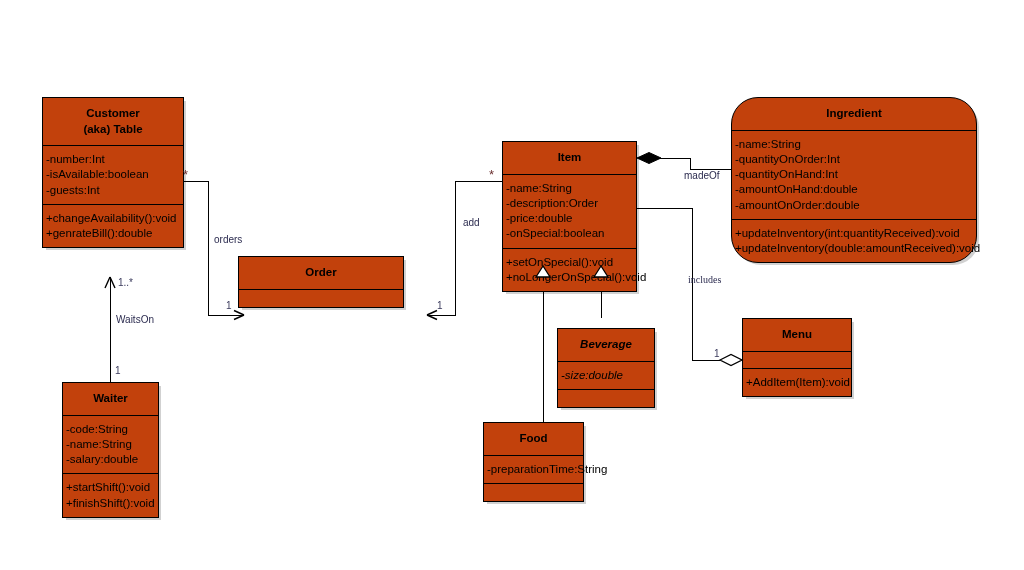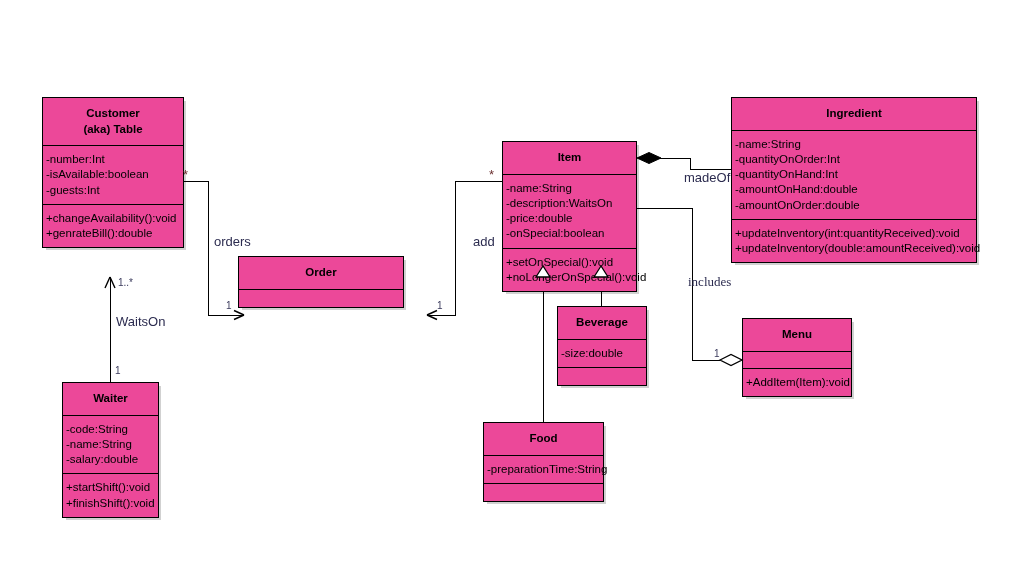--- a/index.html
+++ b/index.html
@@ -15,21 +15,21 @@
   }
   #canvas {
     position: relative;
     width: 1024px;
     height: 570px;
     background: #ffffff;
   }
   
   .uml-class {
     position: absolute;
-    background: #ec4899;
+    background: #c2410c;
     border: 1.3px solid #000000;
     box-shadow: 3px 3px 0 -1px rgba(0,0,0,0.18);
     box-sizing: border-box;
     z-index: 5;
   }
   .cls-name {
     text-align: center;
     font-weight: bold;
     font-size: 11.5px;
     color: #000;
@@ -63,21 +63,21 @@
   .ln {
     position: absolute;
     background: #000000;
     z-index: 2;
   }
   .ln-h { height: 1.3px; }
   .ln-v { width: 1.3px; }
 
   .edge-label {
     position: absolute;
-    font-size: 13px;
+    font-size: 10px;
     color: #2b2b4f;
     white-space: nowrap;
     z-index: 6;
   }
   .mult {
     position: absolute;
     font-size: 10px;
     color: #3a3a5c;
     white-space: nowrap;
     z-index: 6;
@@ -156,21 +156,21 @@
 
     <g>
       <polygon points="543,266 536,277 550,277" fill="#ffffff" stroke="#000" stroke-width="1.3"></polygon>
     </g>
   </svg>
 
   <div class="edge-label" style="left:214px; top:234px;">orders</div>
   <div class="mult-star" style="left:183px; top:168px;">*</div>
   <div class="mult" style="left:226px; top:300px;">1</div>
 
-  <div class="edge-label" style="left:463px; top:234px;margin-left:10px;">add</div>
+  <div class="edge-label" style="left:463px; top:217px;">add</div>
   <div class="mult-star" style="left:489px; top:168px;">*</div>
   <div class="mult" style="left:437px; top:300px;">1</div>
 
   <div class="edge-label" style="left:116px; top:314px;">WaitsOn</div>
   <div class="mult" style="left:118px; top:277px;">1..*</div>
   <div class="mult" style="left:115px; top:365px;">1</div>
 
   <div class="edge-label" style="left:684px; top:170px;">madeOf</div>
 
   <div class="edge-label" style="left:688px; top:274px;font-family:Liberation Serif, serif;">includes</div>
@@ -213,58 +213,58 @@
       <div>+finishShift():void</div>
     </div>
   </div>
 
   <div class="uml-class" style="left:502px; top:97px; width:135px;margin-top:44px;">
     <div class="cls-name">
       <span>Item</span>
     </div>
     <div class="cls-attrs">
       <div>-name:String</div>
-      <div>-description:WaitsOn</div>
+      <div>-description:Order</div>
       <div>-price:double</div>
       <div>-onSpecial:boolean</div>
     </div>
     <div class="cls-ops">
       <div>+setOnSpecial():void</div>
       <div>+noLongerOnSpecial():void</div>
     </div>
   </div>
 
-  <div class="uml-class" style="left:731px; top:97px; width:246px;">
+  <div class="uml-class" style="left:731px; top:97px; width:246px;border-radius:27px;">
     <div class="cls-name">
       <span>Ingredient</span>
     </div>
     <div class="cls-attrs">
       <div>-name:String</div>
       <div>-quantityOnOrder:Int</div>
       <div>-quantityOnHand:Int</div>
       <div>-amountOnHand:double</div>
       <div>-amountOnOrder:double</div>
     </div>
     <div class="cls-ops">
       <div>+updateInventory(int:quantityReceived):void</div>
       <div>+updateInventory(double:amountReceived):void</div>
     </div>
   </div>
 
-  <div class="uml-class" style="left:557px; top:306px; width:90px;">
+  <div class="uml-class" style="left:557px; top:328px; width:98px;font-style:italic;">
     <div class="cls-name">
       <span>Beverage</span>
     </div>
     <div class="cls-attrs">
       <div>-size:double</div>
     </div>
     <div class="cls-ops empty-compartment"></div>
   </div>
 
-  <div class="uml-class" style="left:483px; top:422px; width:121px;">
+  <div class="uml-class" style="left:483px; top:422px; width:101px;">
     <div class="cls-name">
       <span>Food</span>
     </div>
     <div class="cls-attrs">
       <div>-preparationTime:String</div>
     </div>
     <div class="cls-ops empty-compartment"></div>
   </div>
 
   <div class="uml-class" style="left:742px; top:318px; width:110px;">

